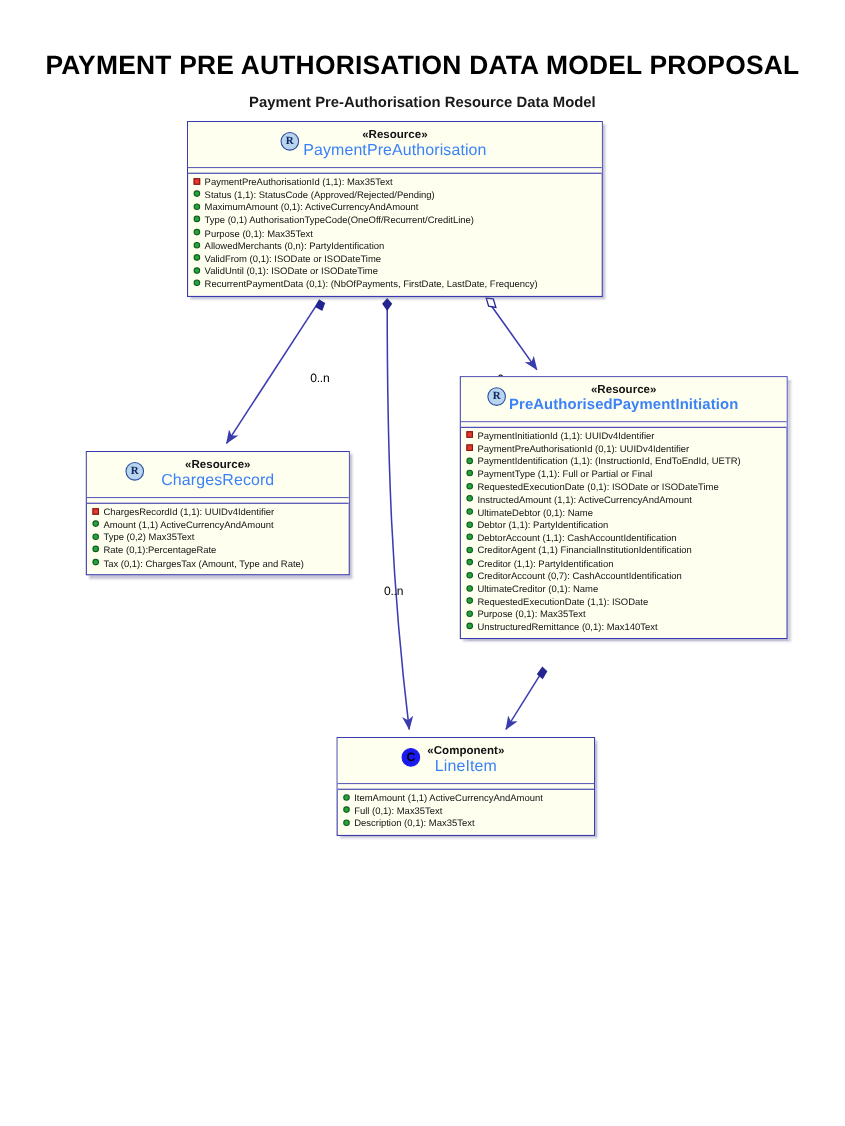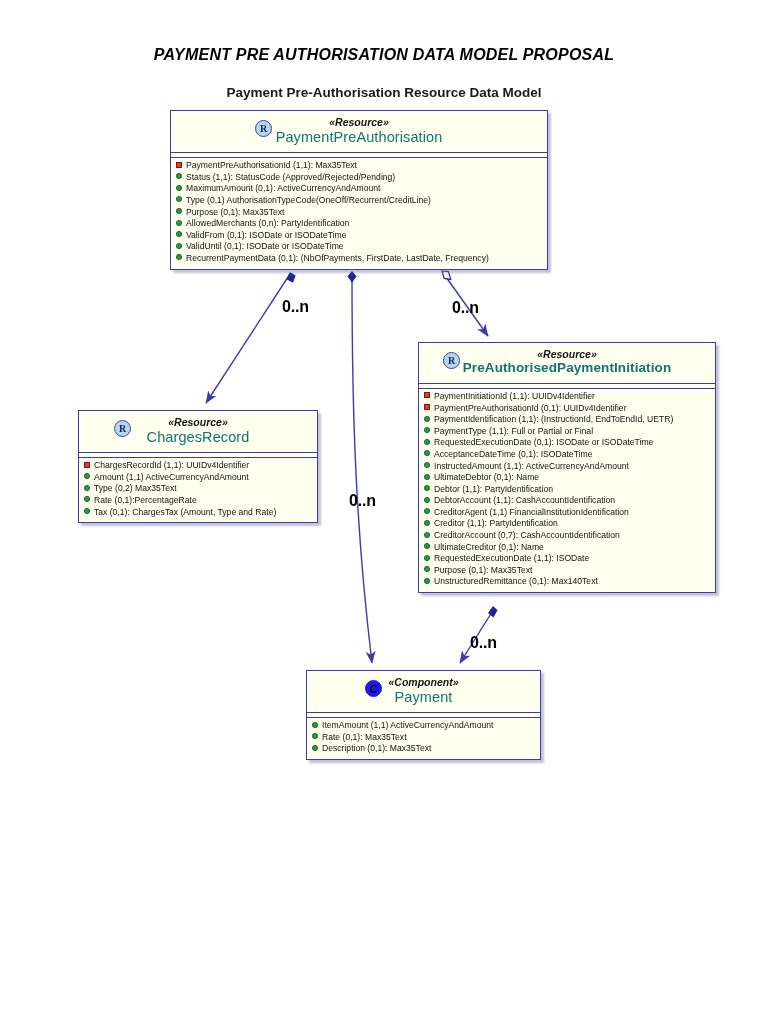--- a/index.html
+++ b/index.html
@@ -22,26 +22,25 @@
     height: 1024px;
   }
 
   
   .doc-title {
     position: absolute;
     left: 0;
     top: 46px;
     width: 768px;
     text-align: center;
-    font-size: 16px;
+    font-size: 24px;
     font-weight: bold;
     letter-spacing: 0.2px;
     color: #000000;
     white-space: nowrap;
-    font-style: italic;
   }
   .diagram-title {
     position: absolute;
     left: 0;
     top: 85px;
     width: 768px;
     text-align: center;
     font-size: 13.5px;
     font-weight: bold;
     color: #1a1a1a;
@@ -52,24 +51,25 @@
     position: absolute;
     left: 0;
     top: 0;
     width: 768px;
     height: 1024px;
     pointer-events: none;
   }
 
   .mult-label {
     position: absolute;
-    font-size: 16px;
-    font-weight: bold;
+    font-size: 11px;
+    font-weight: normal;
     color: #000000;
     letter-spacing: -0.2px;
+    margin-top: 40px;
   }
 
   
   .uml-class {
     position: absolute;
     background: #fffff0;
     border: 1.6px solid #3b3bb0;
     box-shadow: 3px 3px 2px rgba(120,120,160,0.45);
     box-sizing: border-box;
   }
@@ -83,28 +83,27 @@
   .uml-head::after {
     content: "";
     position: absolute;
     left: 0; right: 0; bottom: -5.6px;
     height: 4px;
     background: #fffff0;
     border-bottom: 1.6px solid #3b3bb0;
   }
   .stereotype {
     font-size: 10.5px;
-    font-style: italic;
     font-weight: bold;
     color: #111111;
     line-height: 1.15;
   }
   .cls-name {
     font-size: 14.5px;
-    color: #0f766e;
+    color: #3b82f6;
     line-height: 1.25;
     letter-spacing: 0.1px;
     white-space: nowrap;
   }
   .cls-name.small { font-size: 13.5px; font-weight: bold; }
 
   
   .badge {
     position: absolute;
     width: 17px;
@@ -309,24 +308,20 @@
       <div class="attr">
           <span class="mark plain"></span>
           <span>PaymentType (1,1): Full or Partial or Final</span>
         </div>
       <div class="attr">
           <span class="mark plain"></span>
           <span>RequestedExecutionDate (0,1): ISODate or ISODateTime</span>
         </div>
       <div class="attr">
           <span class="mark plain"></span>
-          <span>AcceptanceDateTime (0,1): ISODateTime</span>
-        </div>
-      <div class="attr">
-          <span class="mark plain"></span>
           <span>InstructedAmount (1,1): ActiveCurrencyAndAmount</span>
         </div>
       <div class="attr">
           <span class="mark plain"></span>
           <span>UltimateDebtor (0,1): Name</span>
         </div>
       <div class="attr">
           <span class="mark plain"></span>
           <span>Debtor (1,1): PartyIdentification</span>
         </div>
@@ -362,30 +357,30 @@
           <span class="mark plain"></span>
           <span>UnstructuredRemittance (0,1): Max140Text</span>
         </div>
     </div>
   </div>
 
   <div class="uml-class" id="box-lineitem">
     <div class="uml-head">
       <span class="badge component" style="left:58px; top:9px;">C</span>
       <div class="stereotype">«Component»</div>
-      <div class="cls-name">Payment</div>
+      <div class="cls-name">LineItem</div>
     </div>
     <div class="uml-attrs">
       <div class="attr">
           <span class="mark plain"></span>
           <span>ItemAmount (1,1)  ActiveCurrencyAndAmount</span>
         </div>
       <div class="attr">
           <span class="mark plain"></span>
-          <span>Rate (0,1): Max35Text</span>
+          <span>Full (0,1): Max35Text</span>
         </div>
       <div class="attr">
           <span class="mark plain"></span>
           <span>Description (0,1): Max35Text</span>
         </div>
     </div>
   </div>
 
 </div>
 

